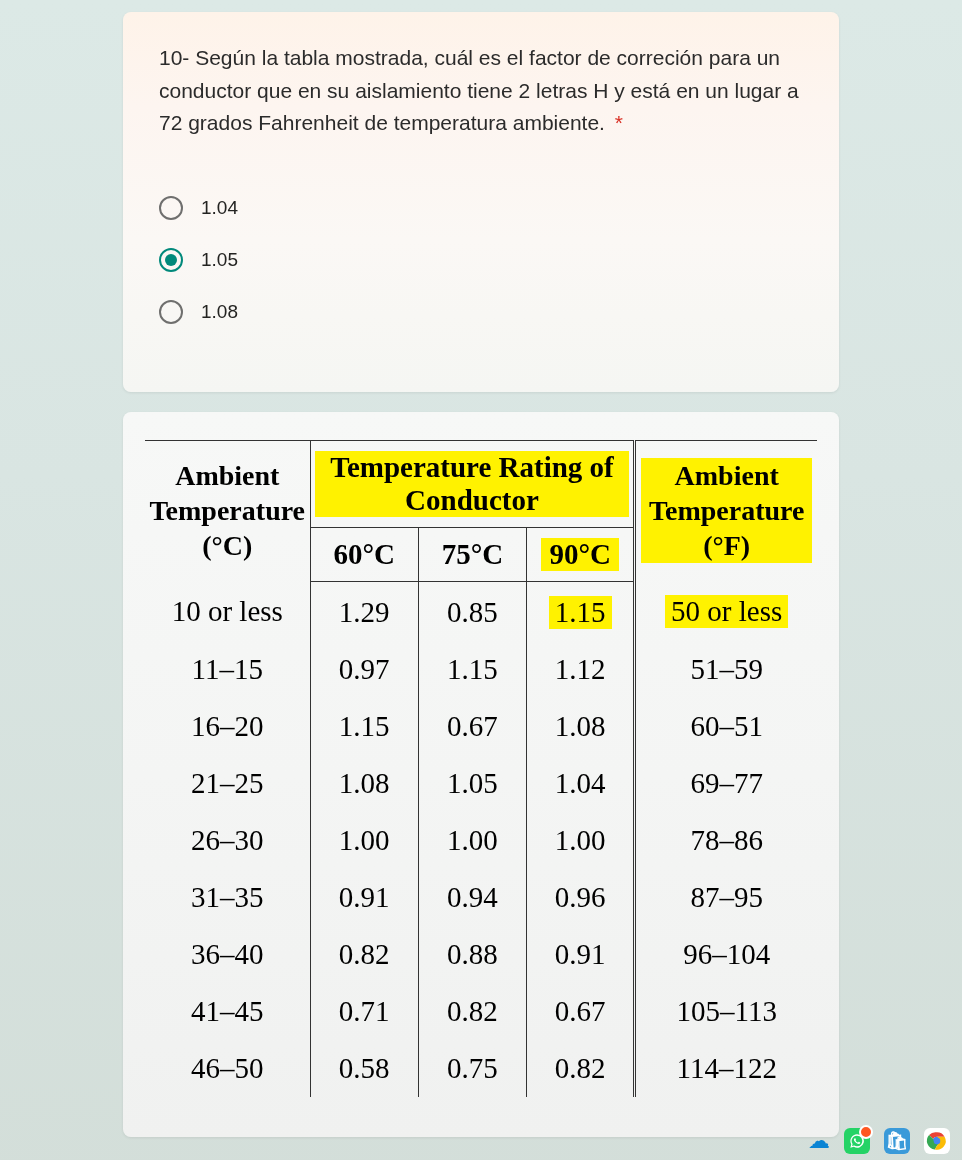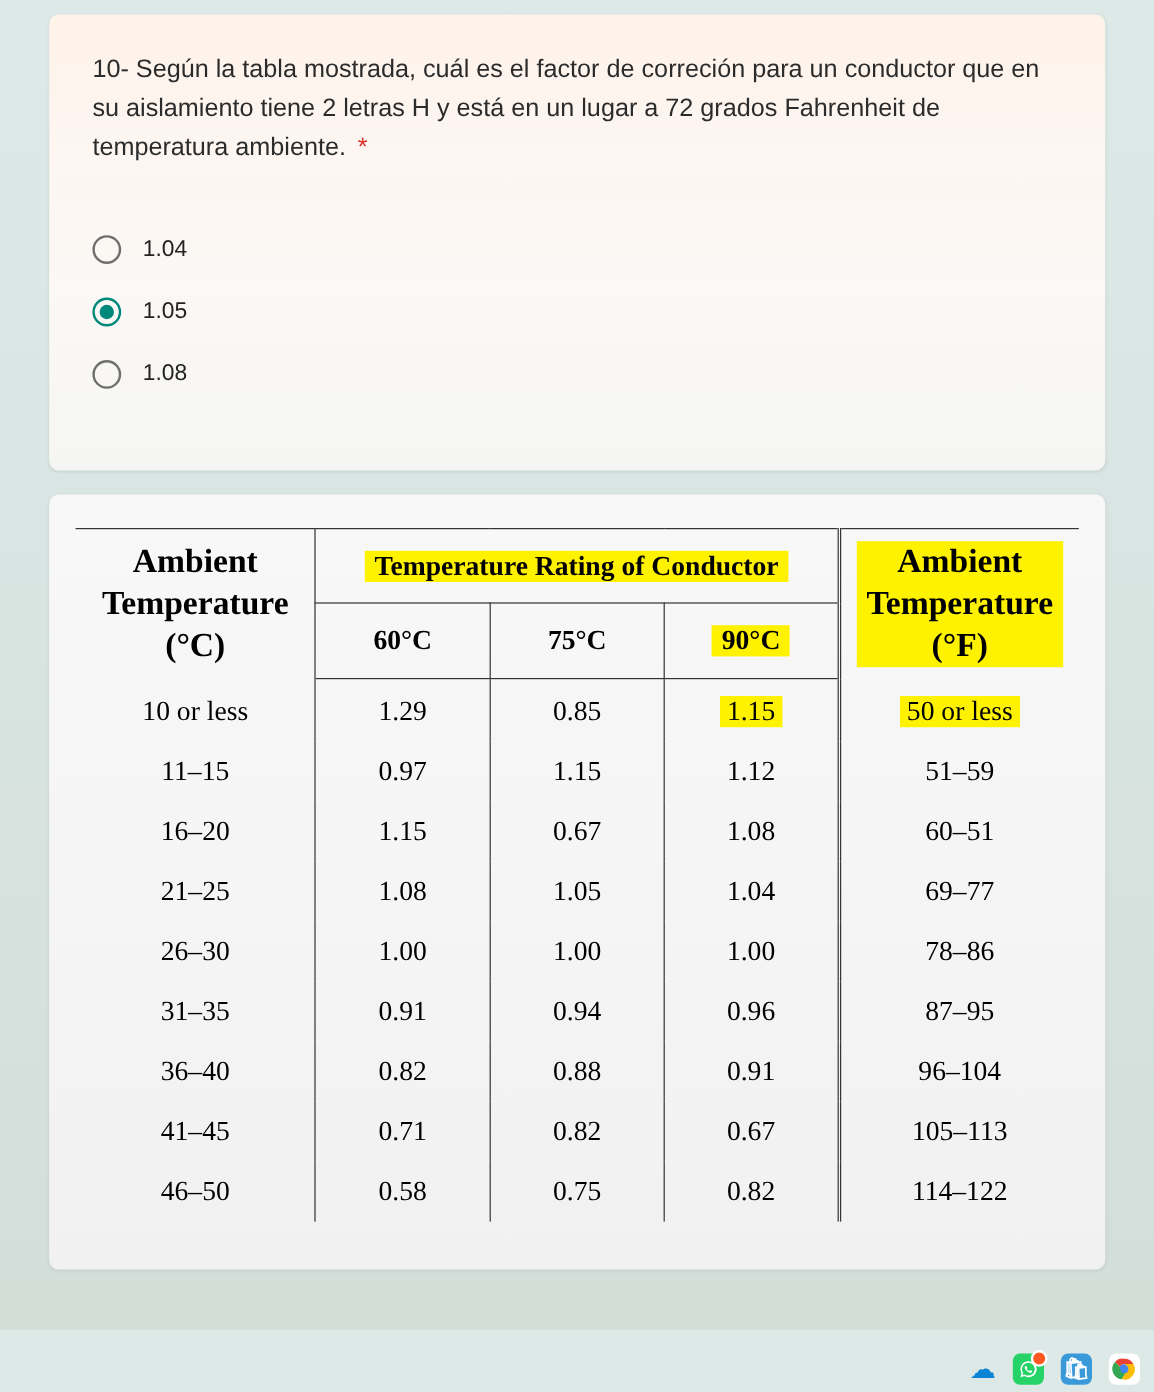--- a/index.html
+++ b/index.html
@@ -8,21 +8,21 @@
     font-family: Arial, Helvetica, sans-serif;
     background: linear-gradient(180deg, #dce9e6 0%, #d9e5e2 40%, #d3ded9 100%);
   }
   body { padding: 0 0 30px 0; }
 
   .card {
     background: #fff;
     border-radius: 8px;
     box-shadow: 0 1px 3px rgba(0,0,0,.08);
     margin: 12px auto 20px auto;
-    width: 880px;
+    width: 716px;
   }
 
   
   .question-card {
     padding: 30px 36px 40px 36px;
     background: linear-gradient(180deg, #fef3e9 0%, #fdf5f0 25%, #fbf8f5 60%, #f5f6f3 100%);
   }
   .question-card .qtext {
     font-size: 21px;
     line-height: 1.55;
@@ -70,21 +70,21 @@
     padding: 28px 22px 40px 22px;
     background: linear-gradient(180deg, #f7f8f7 0%, #f4f5f4 50%, #f0f1f0 100%);
   }
   table {
     border-collapse: collapse;
     width: 100%;
     font-family: "Times New Roman", Times, serif;
   }
   th, td {
     text-align: center;
-    font-size: 23px;
+    font-size: 29px;
     padding: 10px 4px;
   }
   thead th { font-weight: bold; }
   .col-ambient-c { width: 22%; }
   .col-rate { width: 16%; }
   .col-ambient-f { width: 22%; }
 
   .hdr-ambient {
     font-size: 28px;
     font-weight: bold;

